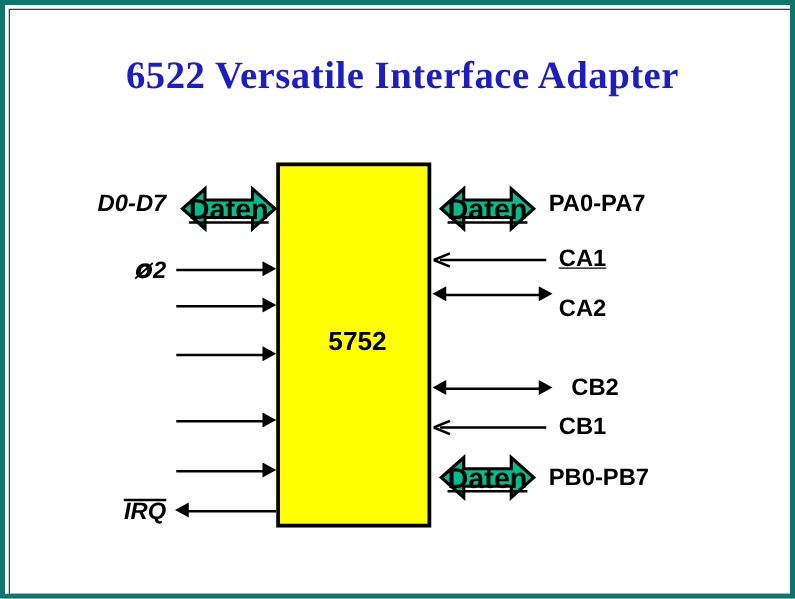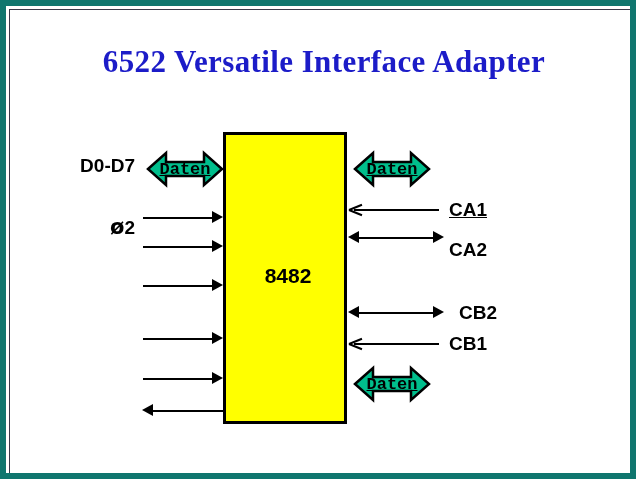--- a/index.html
+++ b/index.html
@@ -6,21 +6,21 @@
     margin: 0;
     padding: 0;
     background: #ffffff;
   }
   #page {
     position: relative;
     width: 636px;
     height: 479px;
     background: #ffffff;
     box-sizing: border-box;
-    border: 6px solid #0f766e;
+    border: 4px solid #0f766e;
     overflow: hidden;
     font-family: "Liberation Sans", sans-serif;
   }
   #inner-frame {
     position: absolute;
     left: 3px;
     top: 3px;
     width: 626px;
     height: 469px;
     border: 1px solid #3a3a4a;
@@ -69,21 +69,21 @@
   
   .sig {
     position: absolute;
     font-family: "Liberation Sans", sans-serif;
     font-weight: bold;
     font-size: 19px;
     color: #000000;
     white-space: nowrap;
     line-height: 19px;
   }
-  .sig.right-align { text-align: right; }
+  .sig.right-align { text-align: right; font-style: italic; }
   .ovl {
     border-top: 2px solid #000000;
     padding-top: 0px;
     display: inline-block;
     line-height: 18px;
   }
   .phi {
     font-family: "DejaVu Sans", sans-serif;
     font-weight: bold;
     font-size: 21px;
@@ -139,74 +139,76 @@
   .daten svg { display: block; }
   .daten-label {
     position: absolute;
     left: 0;
     top: 0;
     width: 78px;
     height: 40px;
     display: flex;
     align-items: center;
     justify-content: center;
-    font-family: Liberation Mono, monospace;
-    font-weight: bold;
-    font-size: 17px;
+    font-family: Liberation Sans, sans-serif;
+    font-weight: bold;
+    font-size: 23px;
     color: #000000;
     text-decoration: underline;
     pointer-events: none;
   }
 </style>
 </head>
 <body>
 
 <div id="page">
 
   <div id="inner-frame"></div>
 
   <div id="title">6522 Versatile Interface Adapter</div>
 
   <div id="chip">
-    <div id="chip-label">8482</div>
+    <div id="chip-label">5752</div>
   </div>
 
   <div class="sig right-align" style="left:24px; top:150px; width:105px;">D0-D7</div>
   <div class="daten" style="left:140px; top:143px;">
     <svg width="78" height="40" viewBox="0 0 78 40">
       <polygon points="2,20 20,4 20,13 58,13 58,4 76,20 58,36 58,27 20,27 20,36" fill="#00BE8C" stroke="#000000" stroke-width="2.5" stroke-linejoin="miter"></polygon>
     </svg>
     <div class="daten-label">Daten</div>
   </div>
 
-  <div class="sig right-align" style="left:24px; top:212px; width:105px;"><span class="phi">ø</span><span>2</span></div>
+  <div class="sig right-align" style="left:24px; top:202px; width:105px;"><span class="phi">ø</span><span>2</span></div>
   <div class="wire" style="left:137px; top:211px; width:70px;"></div>
   <div class="head right" style="left:206px; top:205px;"></div>
 
   <div class="wire" style="left:137px; top:240px; width:70px;"></div>
   <div class="head right" style="left:206px; top:234px;"></div>
 
   <div class="wire" style="left:137px; top:279px; width:70px;"></div>
   <div class="head right" style="left:206px; top:273px;"></div>
 
   <div class="wire" style="left:137px; top:332px; width:70px;"></div>
   <div class="head right" style="left:206px; top:326px;"></div>
 
   <div class="wire" style="left:137px; top:372px; width:70px;"></div>
   <div class="head right" style="left:206px; top:366px;"></div>
 
+  <div class="sig right-align" style="left:24px; top:395px; width:105px;"><span class="ovl">IRQ</span></div>
   <div class="wire" style="left:146px; top:404px; width:71px;"></div>
   <div class="head left" style="left:136px; top:398px;"></div>
 
   <div class="daten" style="left:347px; top:143px;">
     <svg width="78" height="40" viewBox="0 0 78 40">
       <polygon points="2,20 20,4 20,13 58,13 58,4 76,20 58,36 58,27 20,27 20,36" fill="#00BE8C" stroke="#000000" stroke-width="2.5" stroke-linejoin="miter"></polygon>
     </svg>
     <div class="daten-label">Daten</div>
   </div>
+  <div class="sig" style="left:435px; top:150px;">PA0-PA7</div>
 
   <div class="wire" style="left:348px; top:203px; width:85px;"></div>
   <div class="head-open" style="left:343px; top:197px;">
     <i class="up"></i>
       <i class="dn"></i>
   </div>
   <div class="sig" style="left:443px; top:194px;text-decoration:underline;">CA1</div>
 
   <div class="wire" style="left:352px; top:231px; width:76px;"></div>
   <div class="head left" style="left:342px; top:225px;"></div>
@@ -224,14 +226,15 @@
       <i class="dn"></i>
   </div>
   <div class="sig" style="left:443px; top:328px;">CB1</div>
 
   <div class="daten" style="left:347px; top:358px;">
     <svg width="78" height="40" viewBox="0 0 78 40">
       <polygon points="2,20 20,4 20,13 58,13 58,4 76,20 58,36 58,27 20,27 20,36" fill="#00BE8C" stroke="#000000" stroke-width="2.5" stroke-linejoin="miter"></polygon>
     </svg>
     <div class="daten-label">Daten</div>
   </div>
+  <div class="sig" style="left:435px; top:369px;">PB0-PB7</div>
 
 </div>
 
 </body></html>

